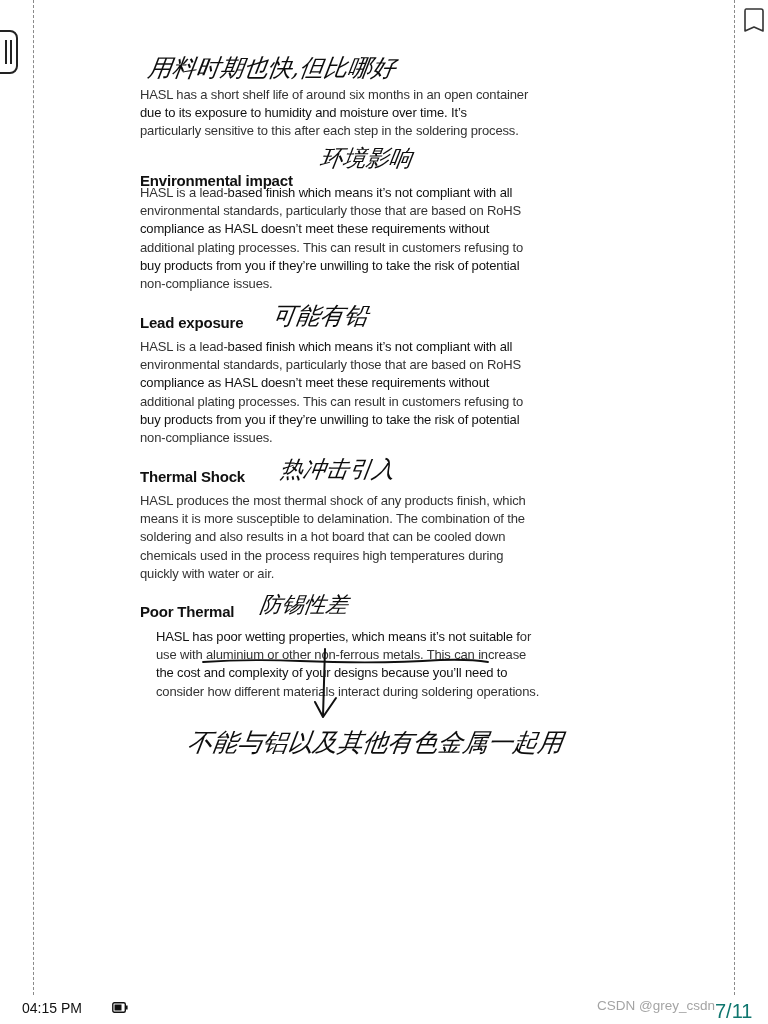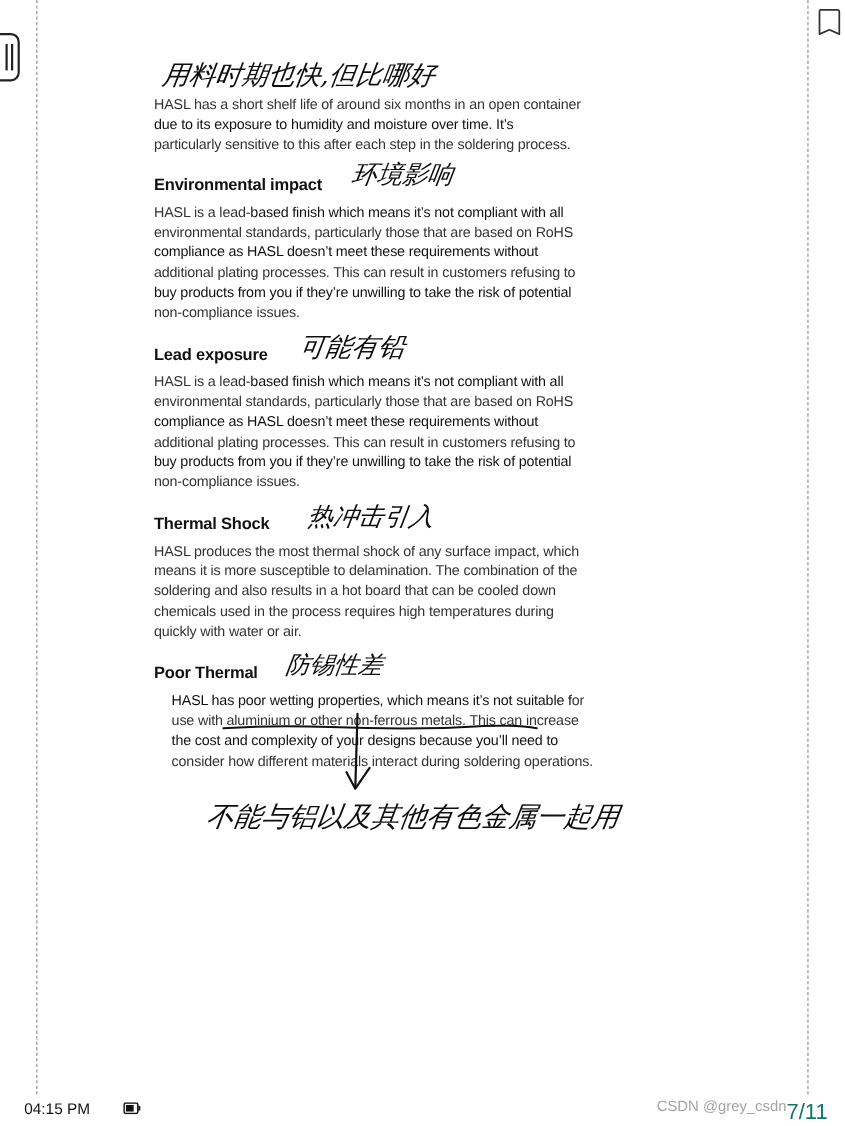--- a/index.html
+++ b/index.html
@@ -80,21 +80,21 @@
 <div class="content">
 
   <div class="hw" style="left:8px; top:52px; font-size:24px;">用料时期也快,但比哪好</div>
 
   <div class="para" style="top:86px;">
     <div class="light">HASL has a short shelf life of around six months in an open container</div>
     <div class="bold">due to its exposure to humidity and moisture over time. It’s</div>
     <div class="light">particularly sensitive to this after each step in the soldering process.</div>
   </div>
 
-  <div class="heading" style="top:160px;text-align:right;">Environmental impact</div>
+  <div class="heading" style="top:172px;text-align:right;">Environmental impact</div>
   <div class="hw" style="left:180px; top:143px; font-size:23px;">环境影响</div>
   <div class="para" style="top:184px;">
     <div><span class="light">HASL is a lead-</span><span class="bold">based finish which means it’s not compliant with all</span></div>
     <div class="light">environmental standards, particularly those that are based on RoHS</div>
     <div class="bold">compliance as HASL doesn’t meet these requirements without</div>
     <div class="light">additional plating processes. This can result in customers refusing to</div>
     <div class="bold">buy products from you if they’re unwilling to take the risk of potential</div>
     <div class="light">non-compliance issues.</div>
   </div>
 
@@ -105,21 +105,21 @@
     <div class="light">environmental standards, particularly those that are based on RoHS</div>
     <div class="bold">compliance as HASL doesn’t meet these requirements without</div>
     <div class="light">additional plating processes. This can result in customers refusing to</div>
     <div class="bold">buy products from you if they’re unwilling to take the risk of potential</div>
     <div class="light">non-compliance issues.</div>
   </div>
 
   <div class="heading" style="top:468px;">Thermal Shock</div>
   <div class="hw" style="left:140px; top:454px; font-size:23px;">热冲击引入</div>
   <div class="para" style="top:492px;">
-    <div class="light">HASL produces the most thermal shock of any surface impact, which</div>
+    <div class="light">HASL produces the most thermal shock of any products finish, which</div>
     <div class="light">means it is more susceptible to delamination. The combination of the</div>
     <div class="light">soldering and also results in a hot board that can be cooled down</div>
     <div class="light">chemicals used in the process requires high temperatures during</div>
     <div class="light">quickly with water or air.</div>
   </div>
 
   <div class="heading" style="top:603px;">Poor Thermal</div>
   <div class="hw" style="left:120px; top:590px; font-size:22px;">防锡性差</div>
   <div class="para" style="top:628px;margin-left:16px;">
     <div><span class="bold">HASL has poor wetting properties, which means it’s not suitable f</span><span class="light">or</span></div>

